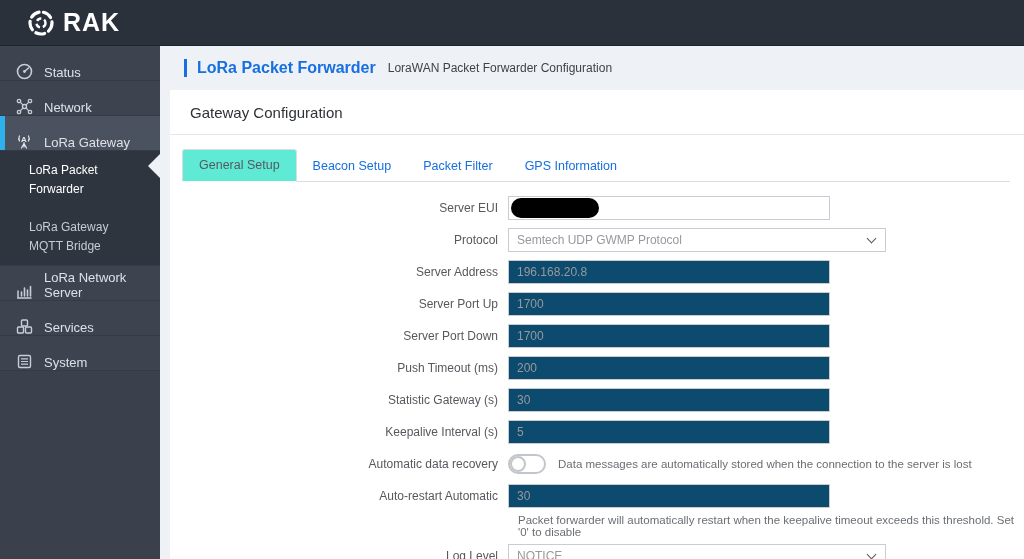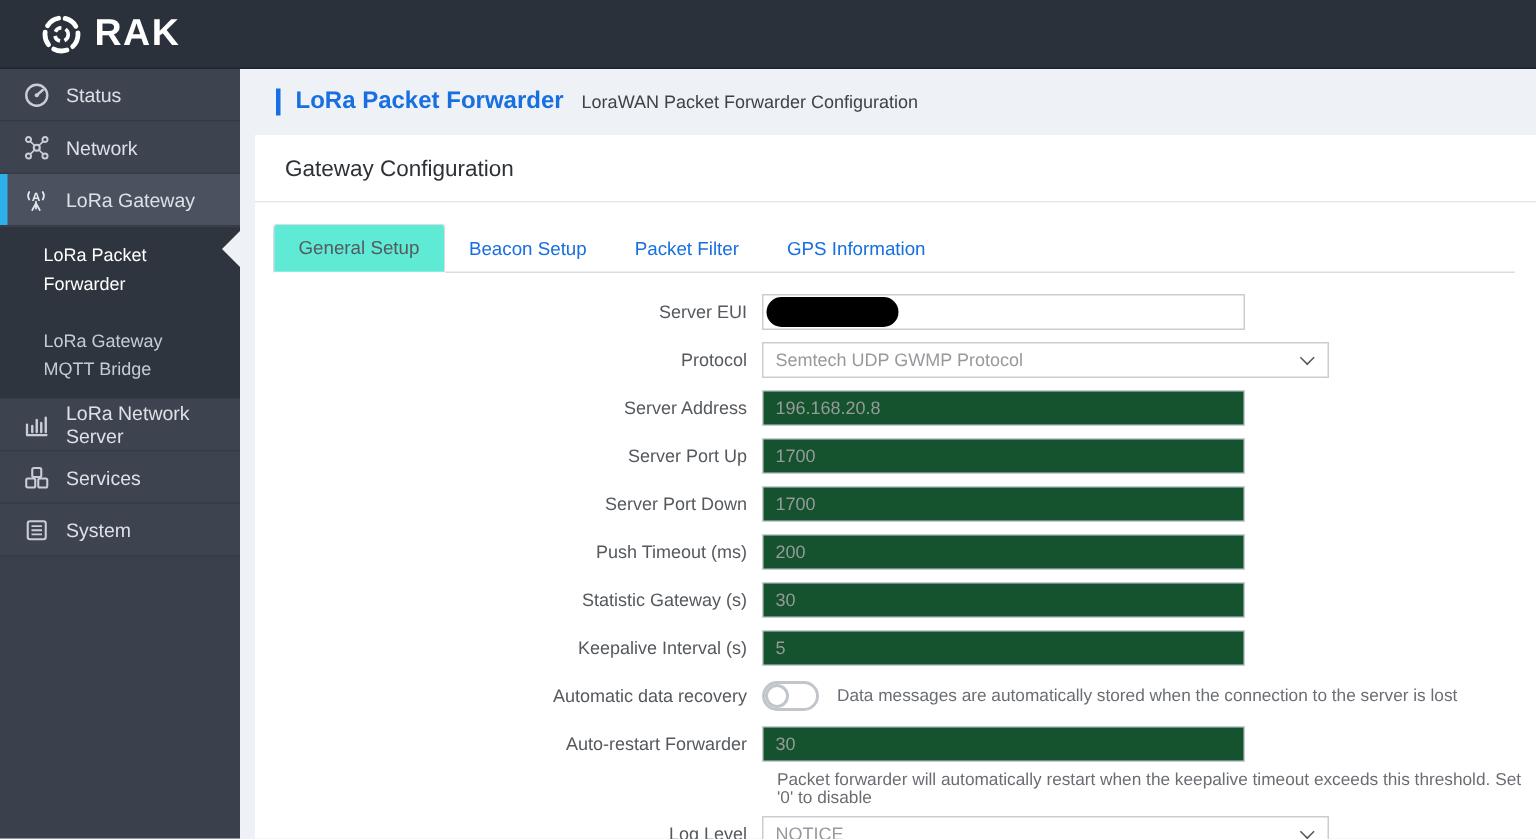--- a/index.html
+++ b/index.html
@@ -7,21 +7,21 @@
     font-family:"Liberation Sans","DejaVu Sans",sans-serif; background:#eef1f5; }
 
   
   .topbar { position:absolute; left:0; top:0; width:1024px; height:46px;
     background:#2a313b; border-bottom:1px solid #1f252e; display:flex; align-items:center; }
   .brand { display:flex; align-items:center; gap:8px; padding-left:27px; }
   .brand-text { color:#ffffff; font-size:25px; font-weight:bold; letter-spacing:1px; }
 
   
   .sidebar { position:absolute; left:0; top:46px; width:160px; height:513px; background:#3a414c; }
-  .nav-item { height:35px; display:flex; align-items:center; gap:11px; padding-left:15px;
+  .nav-item { height:35px; display:flex; align-items:flex-end; gap:11px; padding-left:15px;
     background:#3d4450; border-bottom:1px solid #343b45; color:#dde1e7; font-size:13px; cursor:pointer; position:relative; }
   .nav-item .ico { width:18px; height:18px; flex:0 0 18px; display:flex; align-items:center; justify-content:center; }
   .nav-item.active { background:#4a525f; }
   .nav-item.active::before { content:""; position:absolute; left:0; top:0; bottom:0; width:5px; background:#2eb0ea; }
   .submenu { background:#2f353e; border-bottom:1px solid #343b45; }
   .sub-item { padding:10px 12px 10px 29px; color:#c6ccd4; font-size:12px; line-height:1.55; cursor:pointer; }
   .sub-item.active { color:#ffffff; }
   .notch { position:absolute; left:148px; top:154px; width:0; height:0;
     border-top:12px solid transparent; border-bottom:12px solid transparent; border-right:12px solid #eef1f5; }
 
@@ -37,21 +37,21 @@
 
   .tabs { display:flex; align-items:flex-end; margin:13px 14px 0 12px; border-bottom:1px solid #d8dde3; }
   .tab { font-size:12.5px; color:#176fe0; padding:8px 16px 9px 16px; cursor:pointer; position:relative; bottom:-1px; }
   .tab.active { color:#555a60; background:#5eead4; border:1px solid #d8dde3; border-bottom:1px solid #ffffff;
     border-radius:3px 3px 0 0; }
 
   
   .form { margin-top:14px; }
   .row { display:flex; align-items:center; margin-bottom:8px; min-height:24px; }
   .lbl { flex:0 0 338px; text-align:right; padding-right:10px; color:#55595e; font-size:12px; }
-  .ctl { width:322px; height:24px; border:1px solid #c9cdd3; background:#14532d; font-size:12px;
+  .ctl { width:322px; height:24px; border:1px solid #c9cdd3; background:#0c4a6e; font-size:12px;
     color:#97999c; padding:0 8px; outline:none; font-family:"Liberation Sans","DejaVu Sans",sans-serif; }
   .selectbox { width:378px; height:24px; border:1px solid #c9cdd3; background:#fff; display:flex;
     align-items:center; justify-content:space-between; padding:0 10px 0 8px; cursor:pointer; }
   .selectbox .val { font-size:12px; color:#97999c; }
   .chev { width:7px; height:7px; border-right:1.6px solid #54585d; border-bottom:1.6px solid #54585d;
     transform:rotate(45deg); margin-top:-4px; }
   .redacted-box { width:322px; height:24px; border:1px solid #c9cdd3; background:#fff; display:flex; align-items:center; }
   .redaction { width:88px; height:20px; background:#000; border-radius:10px; margin-left:2px; }
   .note { font-size:11.5px; color:#6a6e73; }
   .note-row { margin:-2px 0 6px 348px; }
@@ -223,21 +223,21 @@
 
       <div class="row">
         <div class="lbl">Automatic data recovery</div>
         <div class="toggle">
           <div class="knob"></div>
         </div>
         <div class="note toggle-note">Data messages are automatically stored when the connection to the server is lost</div>
       </div>
 
       <div class="row">
-        <div class="lbl">Auto-restart Forwarder</div>
+        <div class="lbl">Auto-restart Automatic</div>
         <input class="ctl" value="30" style="">
       </div>
 
       <div class="note note-row">Packet forwarder will automatically restart when the keepalive timeout exceeds this threshold. Set '0' to disable</div>
 
       <div class="row">
         <div class="lbl">Log Level</div>
         <div class="selectbox">
           <span class="val">NOTICE</span>
           <span class="chev"></span>

